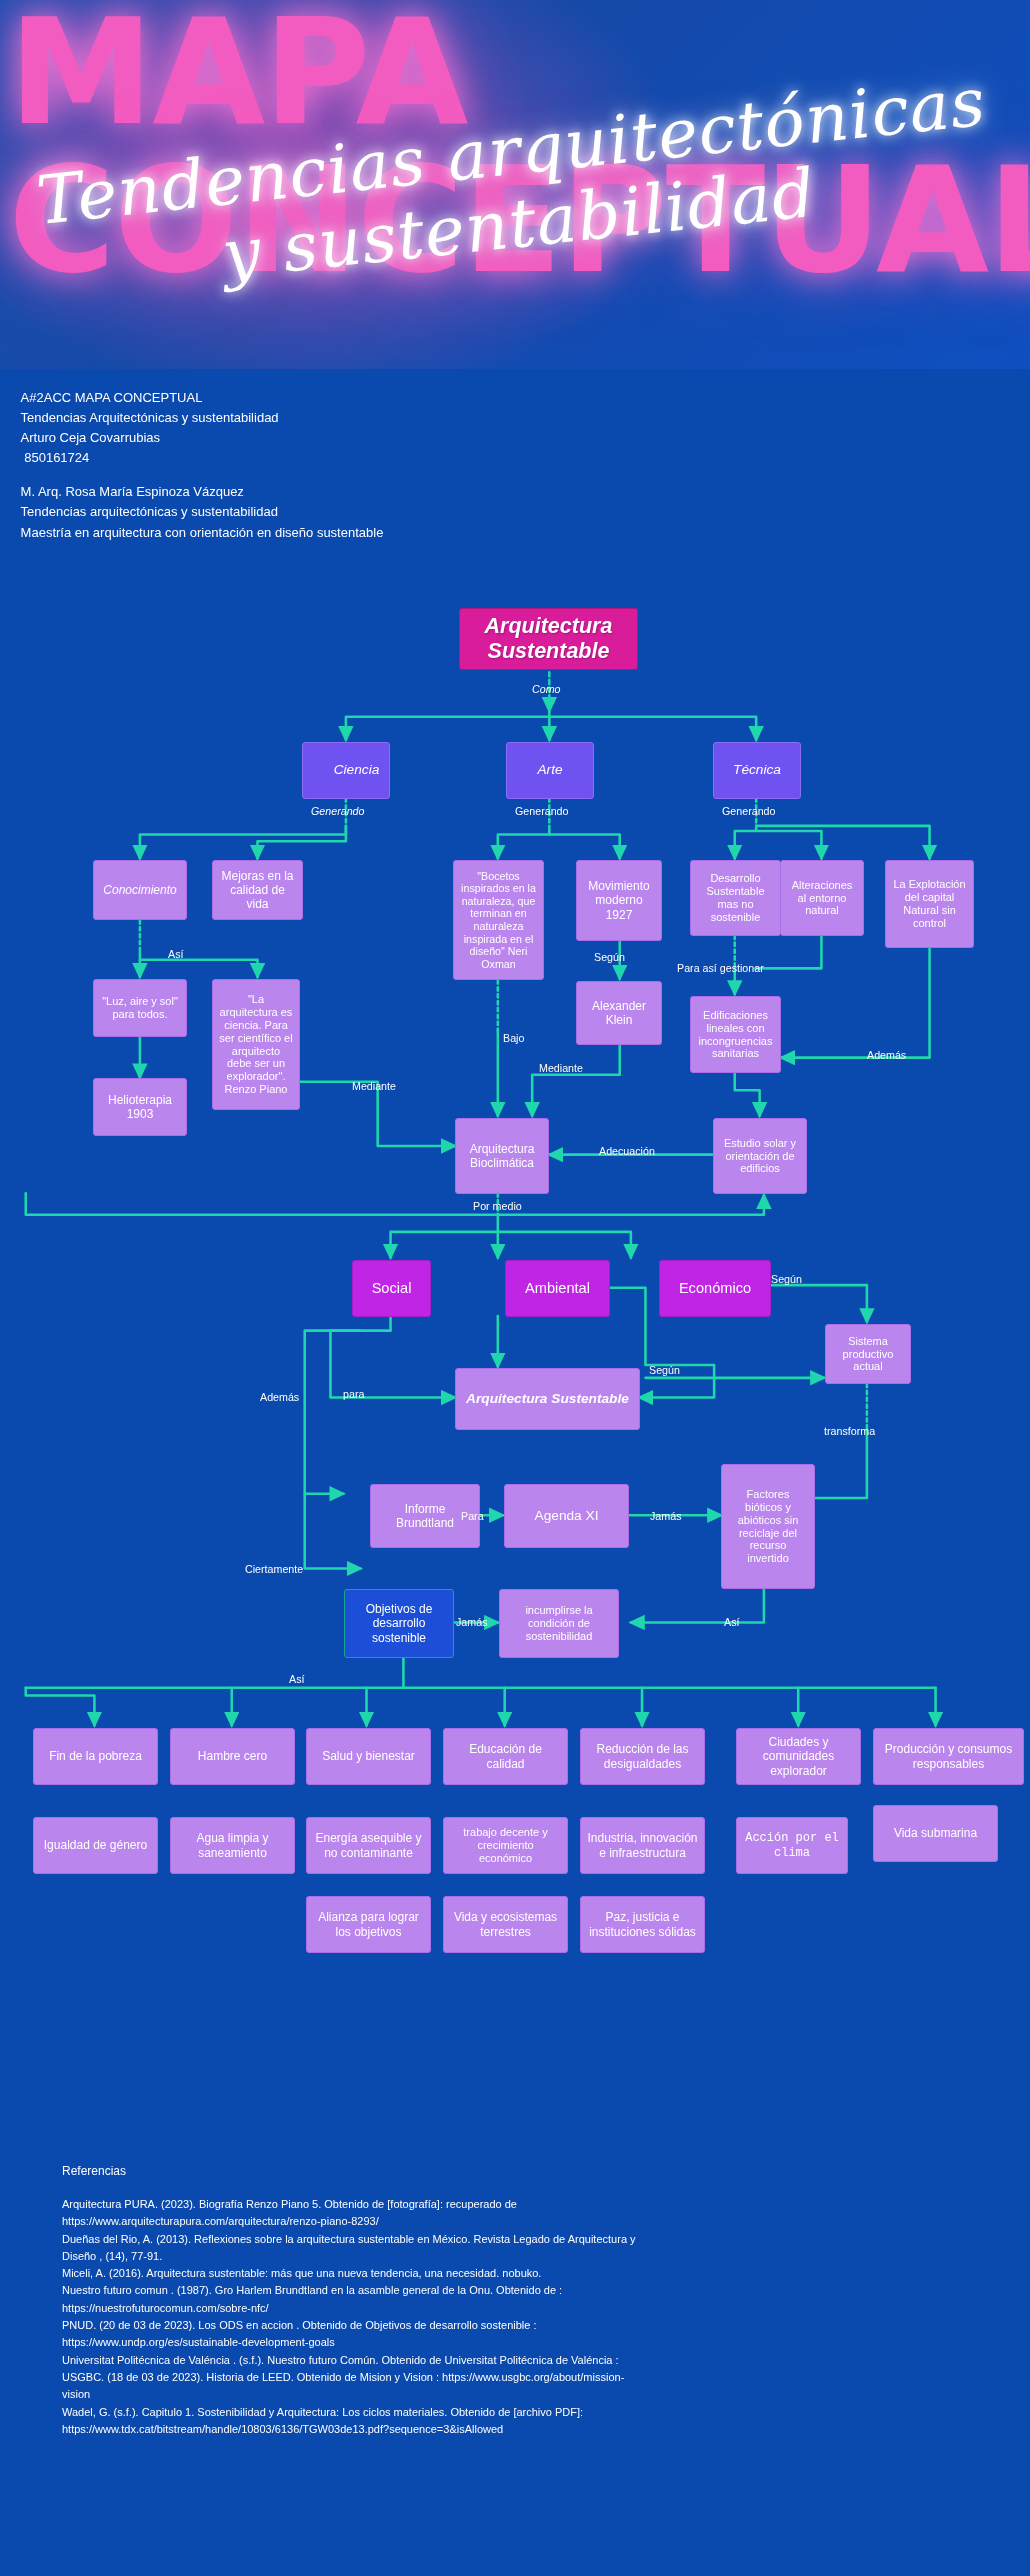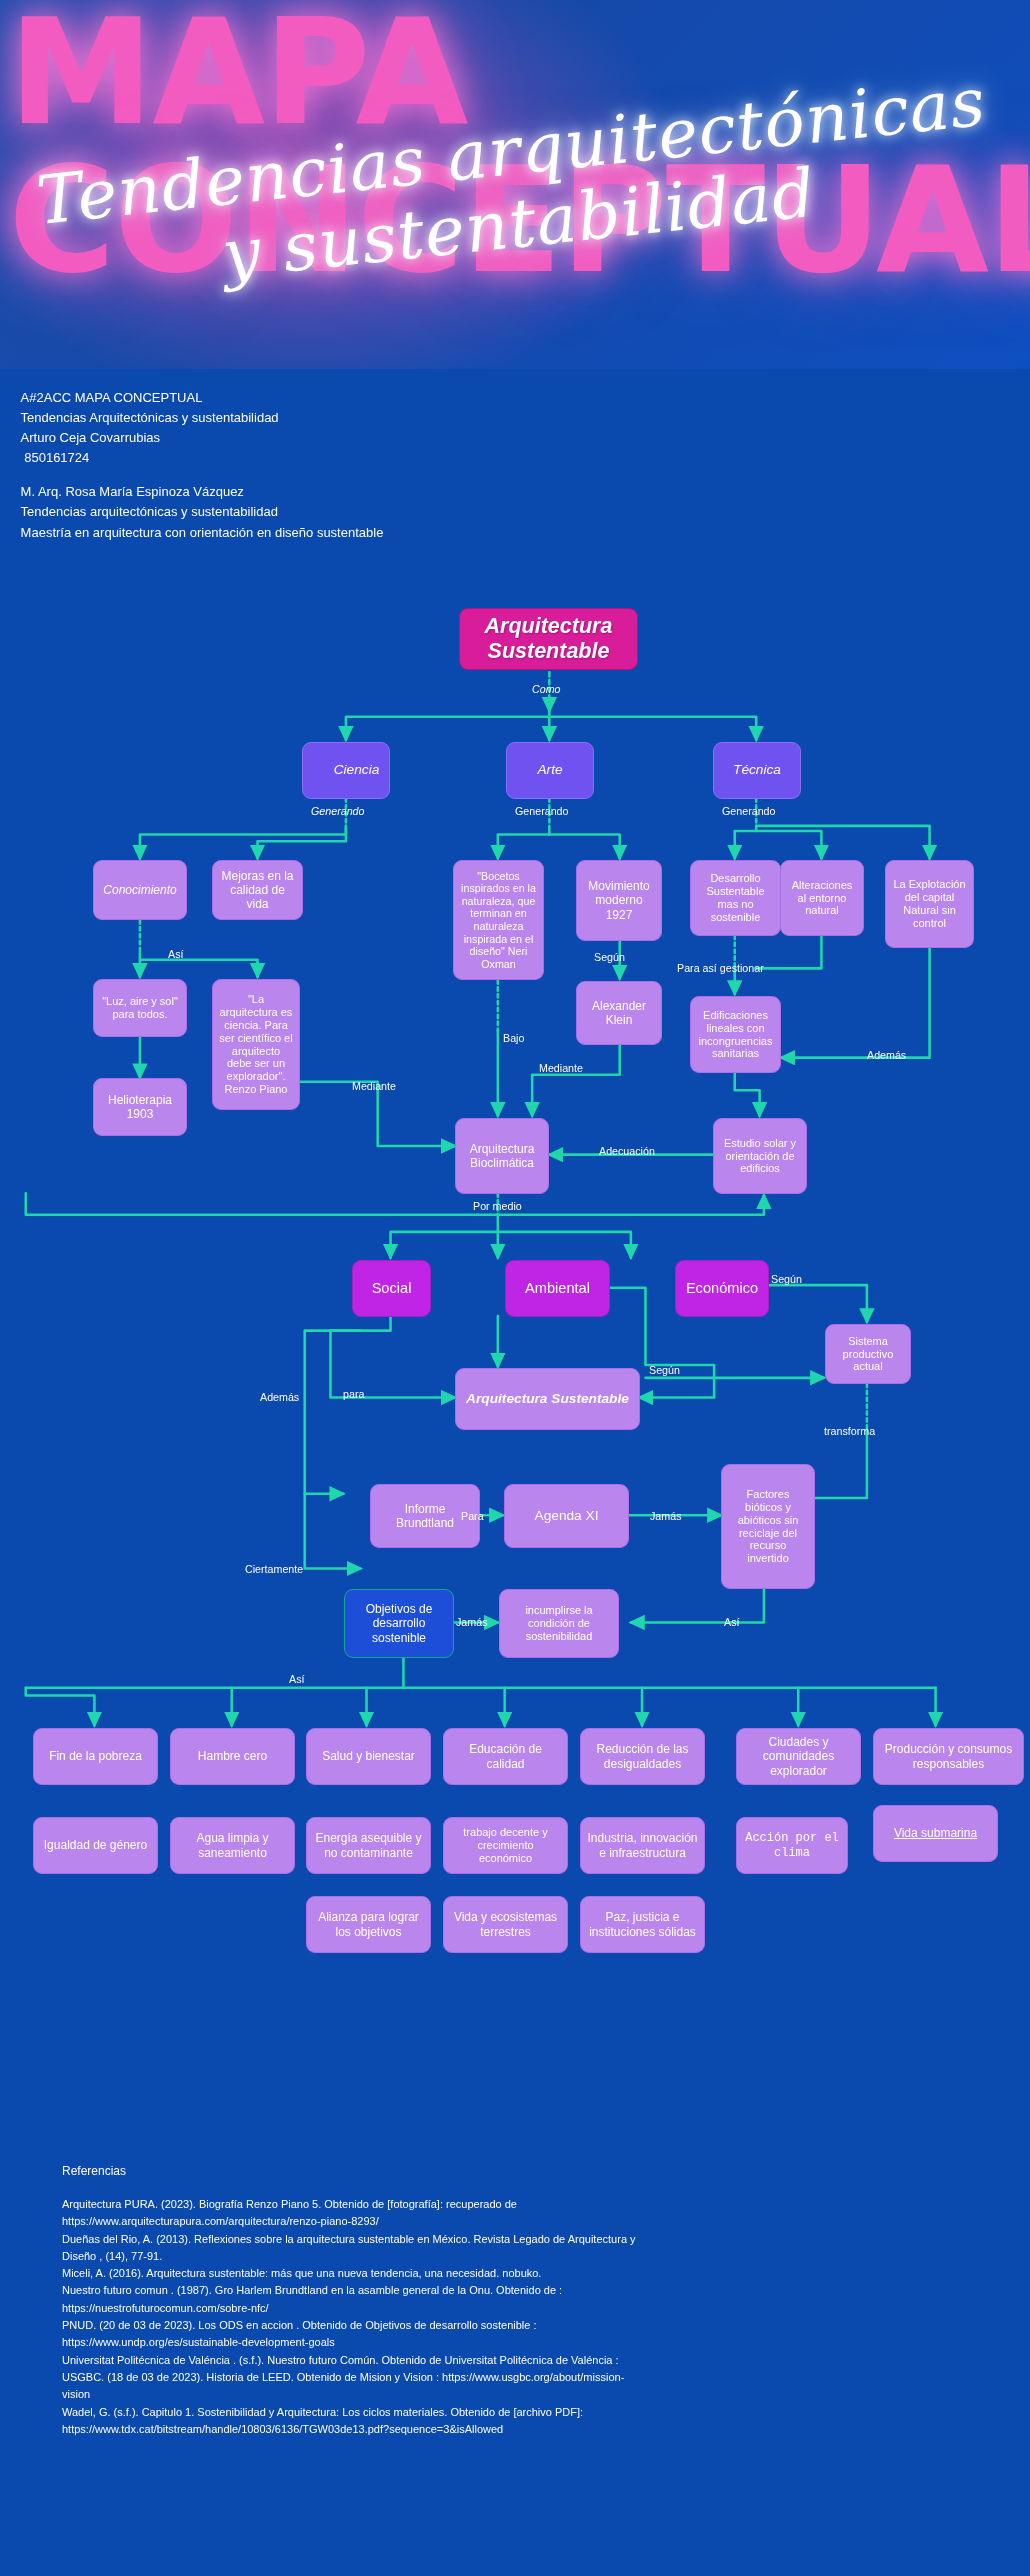--- a/index.html
+++ b/index.html
@@ -53,21 +53,21 @@
   }
   #meta div { white-space:pre; }
   #meta .gap { height:13.7px; }
 
   
   #map { position:absolute; left:0; top:0; width:1030px; height:2129px; }
   #edges { position:absolute; left:0; top:0; width:1030px; height:2129px; }
 
   .node {
     position:absolute;
-    border-radius:9px;
+    border-radius:3px;
     display:flex; align-items:center; justify-content:center;
     text-align:center;
     padding:4.3px 6px;
     color:#ffffff;
     line-height:1.18;
     font-size:12px;
     z-index:5;
   }
   .node.root {
     background:#d81c9a; border:1.7px solid #b0167d;
@@ -259,21 +259,21 @@
 
 <div class="node lilac" style="left:455px; top:1118px; width:94px; height:76px;">Arquitectura Bioclimática</div>
 <div class="elabel" style="left:503px; top:1032px;">Bajo</div>
 <div class="elabel" style="left:539px; top:1062px;">Mediante</div>
 <div class="elabel" style="left:352px; top:1080px;">Mediante</div>
 <div class="elabel" style="left:599px; top:1145px;">Adecuación</div>
 <div class="elabel" style="left:473px; top:1200px;">Por medio</div>
 
 <div class="node pillar" style="left:352px; top:1260px; width:79px; height:57px;">Social</div>
 <div class="node pillar" style="left:505px; top:1260px; width:105px; height:57px;">Ambiental</div>
-<div class="node pillar" style="left:675px; top:1260px; width:94px; height:57px;">Económico</div>
+<div class="node pillar" style="left:659px; top:1260px; width:112px; height:57px;">Económico</div>
 
 <div class="node pale" style="left:455px; top:1368px; width:185px; height:62px; font-size:13.7px;">Arquitectura Sustentable</div>
 
 <div class="node lilac" style="left:825px; top:1324px; width:86px; height:60px; font-size:11px;">Sistema productivo actual</div>
 
 <div class="elabel" style="left:771px; top:1273px;">Según</div>
 <div class="elabel" style="left:649px; top:1364px;">Según</div>
 <div class="elabel" style="left:343px; top:1388px;">para</div>
 <div class="elabel" style="left:260px; top:1391px;">Además</div>
 <div class="elabel" style="left:824px; top:1425px;">transforma</div>
@@ -299,21 +299,21 @@
 <div class="node lilac" style="left:580px; top:1728px; width:125px; height:57px;">Reducción de las desigualdades</div>
 <div class="node lilac" style="left:736px; top:1728px; width:125px; height:57px;">Ciudades y comunidades explorador</div>
 <div class="node lilac" style="left:873px; top:1728px; width:151px; height:57px;">Producción y consumos responsables</div>
 
 <div class="node lilac" style="left:33px; top:1817px; width:125px; height:57px;">Igualdad de género</div>
 <div class="node lilac" style="left:170px; top:1817px; width:125px; height:57px;">Agua limpia y saneamiento</div>
 <div class="node lilac" style="left:306px; top:1817px; width:125px; height:57px;">Energía asequible y no contaminante</div>
 <div class="node lilac" style="left:443px; top:1817px; width:125px; height:57px; font-size:11px;">trabajo decente y crecimiento económico</div>
 <div class="node lilac" style="left:580px; top:1817px; width:125px; height:57px;">Industria, innovación e infraestructura</div>
 <div class="node lilac" style="left:736px; top:1817px; width:112px; height:57px;font-family:Liberation Mono, monospace;">Acción por el clima</div>
-<div class="node lilac" style="left:873px; top:1805px; width:125px; height:57px;text-decoration:underline;">Vida submarina</div>
+<div class="node lilac" style="left:873px; top:1805px; width:125px; height:57px;">Vida submarina</div>
 
 <div class="node lilac" style="left:306px; top:1896px; width:125px; height:57px;">Alianza para lograr los objetivos</div>
 <div class="node lilac" style="left:443px; top:1896px; width:125px; height:57px;">Vida y ecosistemas terrestres</div>
 <div class="node lilac" style="left:580px; top:1896px; width:125px; height:57px;">Paz, justicia e instituciones sólidas</div>
 
 </div>
 
 <div id="refs">
   <div class="title">Referencias</div>
   <p>Arquitectura PURA. (2023). Biografía Renzo Piano 5. Obtenido de [fotografía]: recuperado de</p>

